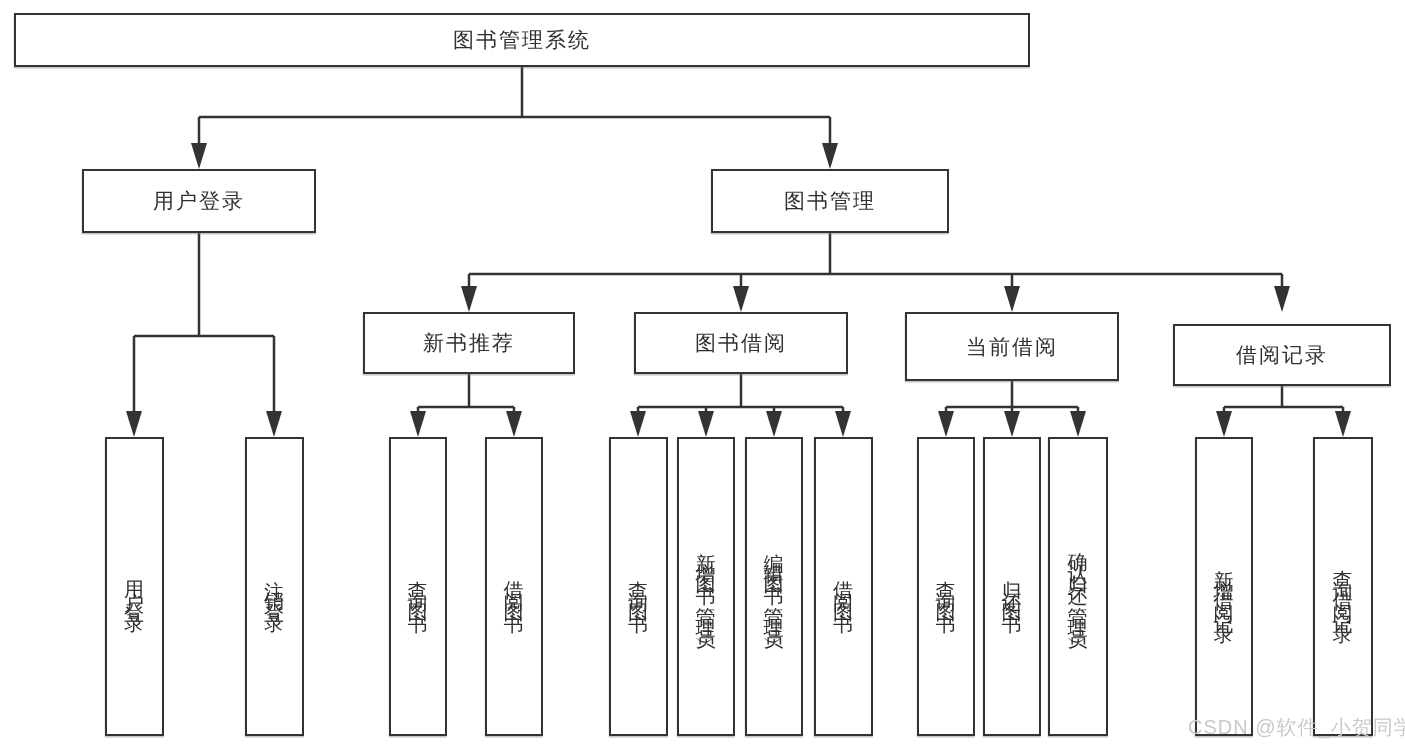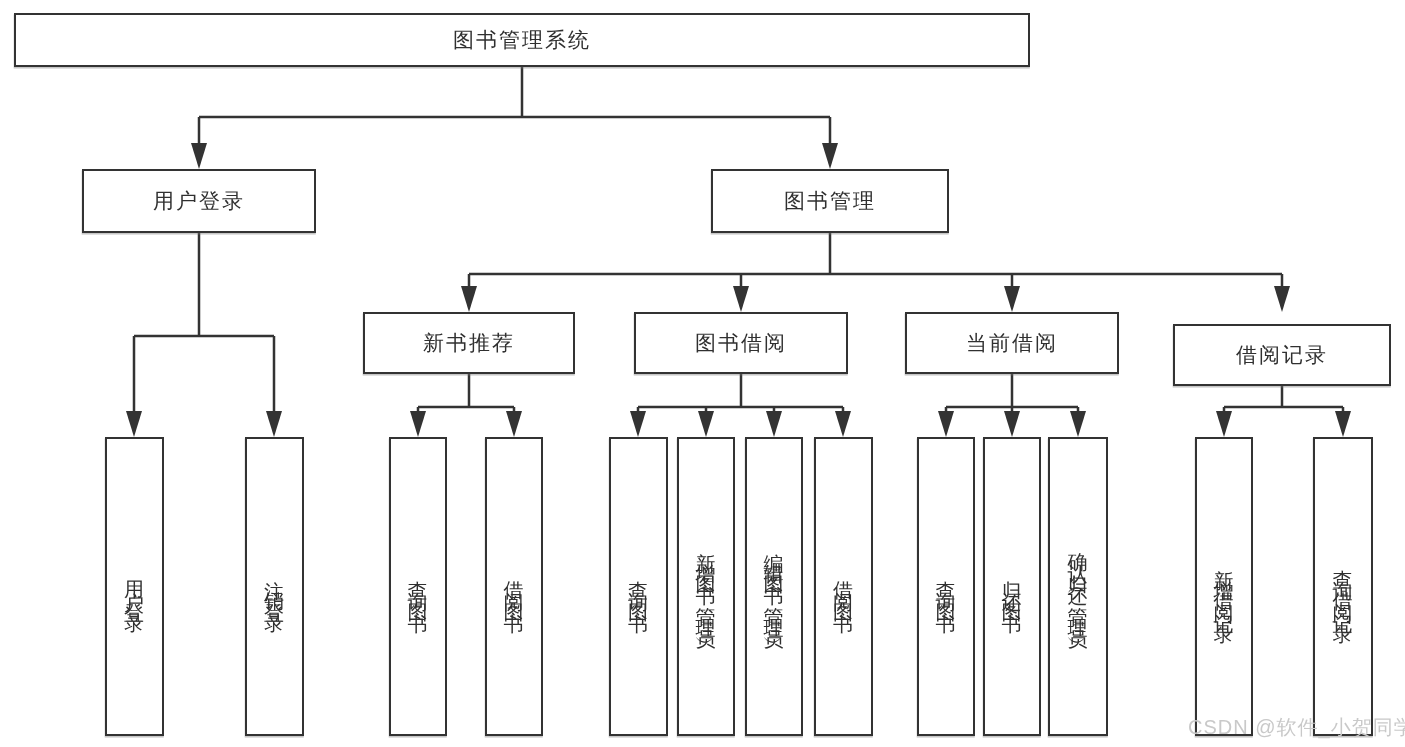--- a/index.html
+++ b/index.html
@@ -104,21 +104,21 @@
   <div class="box" style="left:711px;top:169px;width:238px;height:64px">
     <span class="h-label">图书管理</span>
   </div>
 
   <div class="box" style="left:363px;top:312px;width:212px;height:62px">
     <span class="h-label">新书推荐</span>
   </div>
   <div class="box" style="left:634px;top:312px;width:214px;height:62px">
     <span class="h-label">图书借阅</span>
   </div>
-  <div class="box" style="left:905px;top:312px;width:214px;height:62px">
+  <div class="box" style="left:905px;top:312px;width:214px;height:69px">
     <span class="h-label">当前借阅</span>
   </div>
   <div class="box" style="left:1173px;top:324px;width:218px;height:62px">
     <span class="h-label">借阅记录</span>
   </div>
 
   <div class="box leaf" style="left:105px;top:437px;width:59px;height:299px">
     <span>用户登录</span>
   </div>
   <div class="box leaf" style="left:245px;top:437px;width:59px;height:299px">

